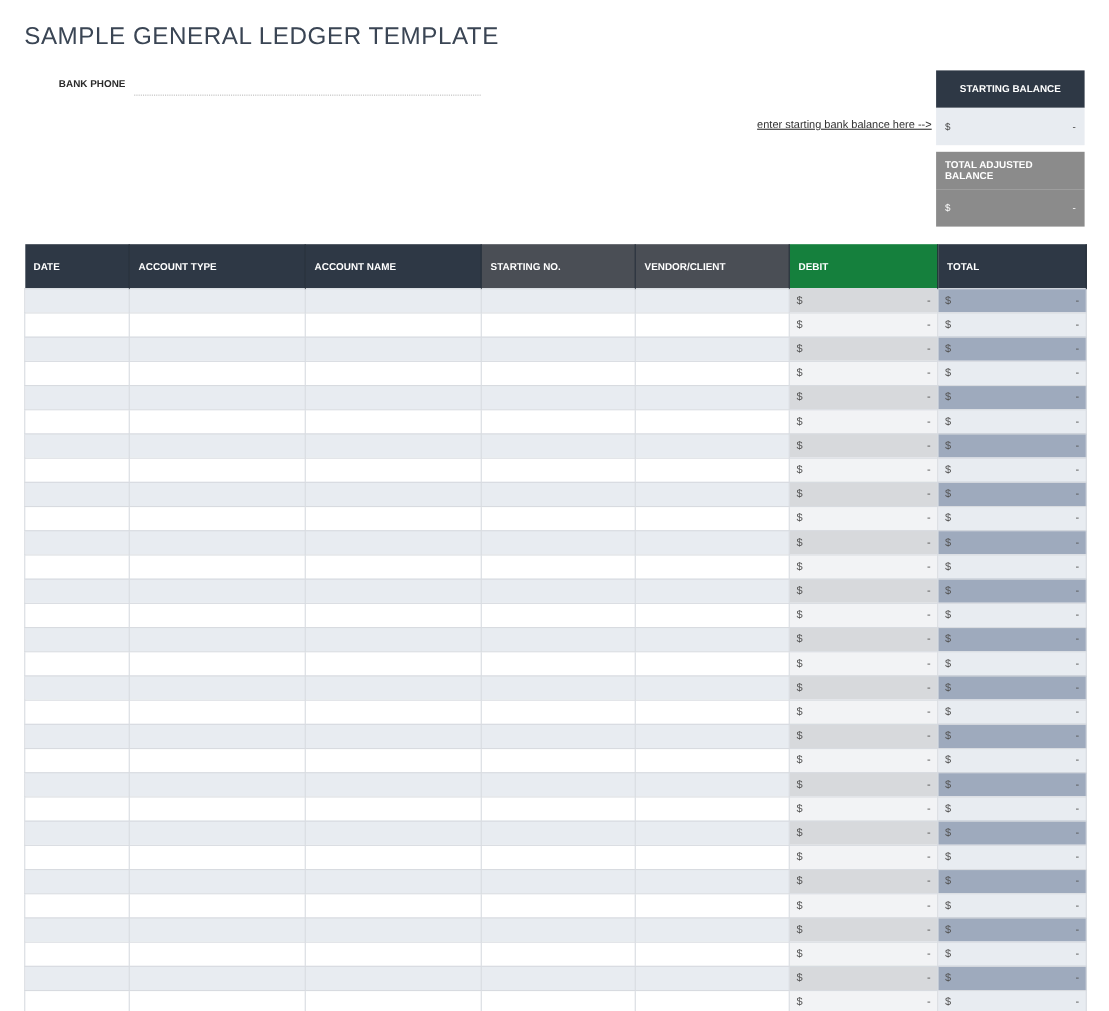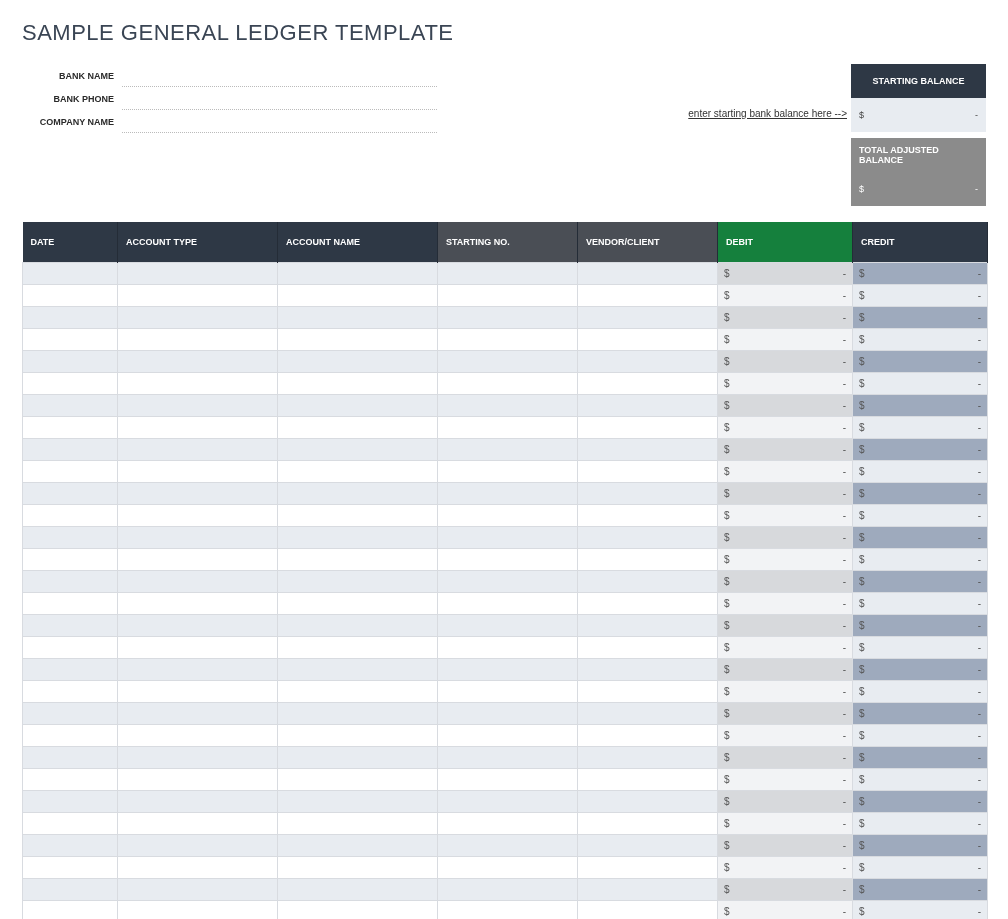--- a/index.html
+++ b/index.html
@@ -119,29 +119,21 @@
   .money .val { }
 </style>
 </head>
 <body>
 
 <div class="title">SAMPLE GENERAL LEDGER TEMPLATE</div>
 
 <div class="top">
   <div class="meta-fields">
     <div class="meta-row">
-      <div class="meta-label">BANK NAME</div>
-      <div class="meta-input"></div>
-    </div>
-    <div class="meta-row">
       <div class="meta-label">BANK PHONE</div>
-      <div class="meta-input"></div>
-    </div>
-    <div class="meta-row">
-      <div class="meta-label">COMPANY NAME</div>
       <div class="meta-input"></div>
     </div>
   </div>
 
   <div class="balance-block">
     <div class="balance-note">enter starting bank balance here --&gt;</div>
     <div class="balance-boxes">
       <div class="bbox header-dark">STARTING BALANCE</div>
       <div class="bbox val-light">
         <span>$</span>
@@ -168,21 +160,21 @@
       <col class="col-credit">
   </colgroup>
   <thead>
     <tr>
       <th>DATE</th>
       <th>ACCOUNT TYPE</th>
       <th>ACCOUNT NAME</th>
       <th class="th-grey">STARTING NO.</th>
       <th class="th-grey">VENDOR/CLIENT</th>
       <th class="th-slate">DEBIT</th>
-      <th>CREDIT</th>
+      <th>TOTAL</th>
     </tr>
   </thead>
   <tbody id="ledger-body">
       <tr class="even">
         <td></td>
         <td></td>
         <td></td>
         <td></td>
         <td></td>
         <td class="debit-cell">

